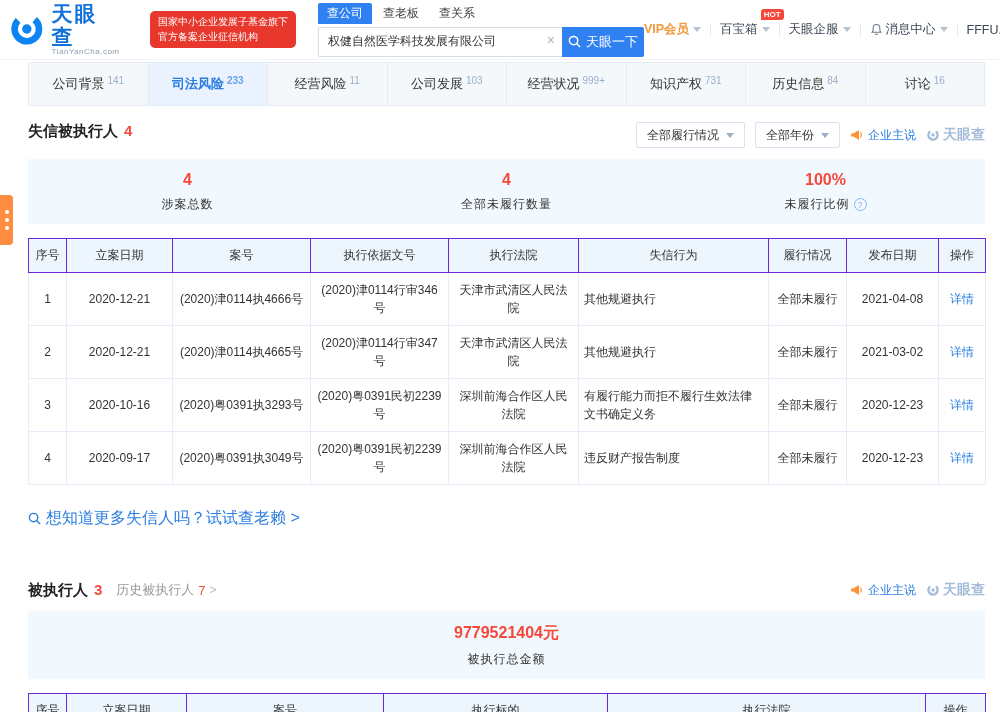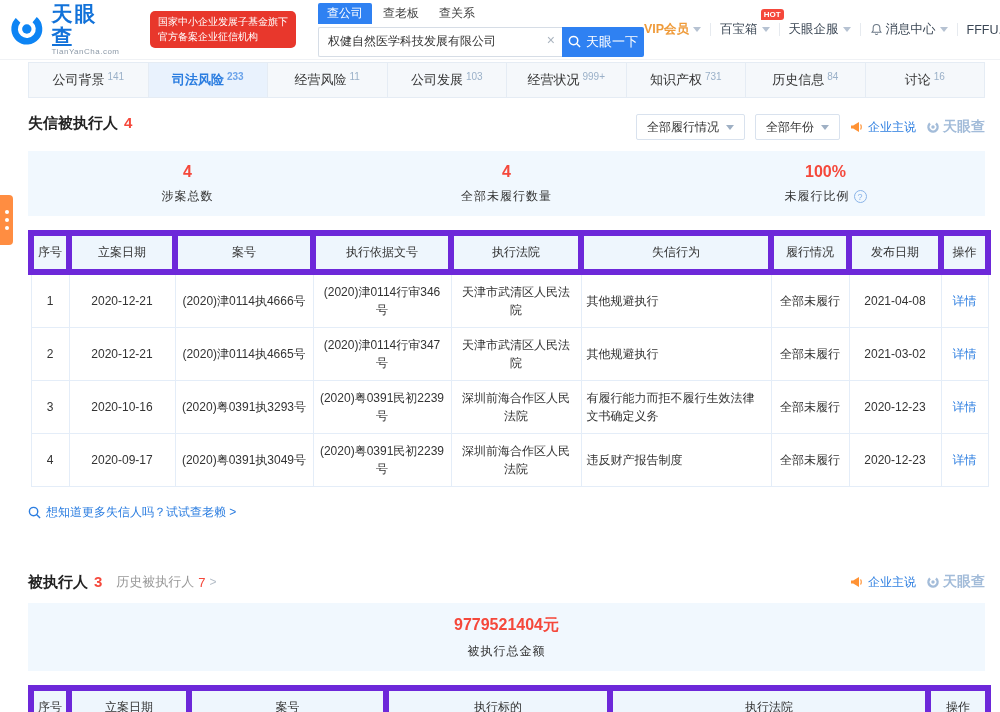--- a/index.html
+++ b/index.html
@@ -25,45 +25,45 @@
   .sclear { position:absolute; right:7px; top:6px; color:#aab4bf; font-size:14px; cursor:pointer; line-height:1; }
   .sbtn { width:82px; height:30px; background:#2f81f2; color:#fff; border:none; border-radius:0 2px 2px 0; font-size:13px; display:flex; align-items:center; justify-content:center; gap:5px; cursor:pointer; font-family:inherit; }
   .hnav { margin-left:auto; display:flex; align-items:center; font-size:12.5px; color:#3a4654; white-space:nowrap; }
   .hnav-item { display:flex; align-items:center; cursor:pointer; position:relative; }
   .hnav-item.vip { color:#ef9b3a; font-weight:bold; }
   .sep { width:1px; height:13px; background:#e6eaef; margin:0 9px; }
   .caret { width:0; height:0; border:4px solid transparent; border-top:5px solid #b6c2d2; margin-left:4px; margin-top:4px; display:inline-block; }
   .hot { position:absolute; top:-12px; right:-14px; background:#f5483b; color:#fff; font-size:8px; padding:1px 3px; border-radius:3px 3px 3px 0; font-weight:bold; }
   
   .content { margin:2px 15px 0 28px; }
-  .tabsbar { display:flex; border:1px solid #e5ecf4; background:#f5f8fb; height:36px; }
+  .tabsbar { display:flex; border:1px solid #e5ecf4; background:#f5f8fb; height:44px; }
   .tab { flex:1; display:flex; align-items:center; justify-content:center; font-size:13px; color:#333; border-right:1px solid #e5ecf4; cursor:pointer; }
   .tab:last-child { border-right:none; }
   .tab .cnt { font-size:10px; color:#9ab0c8; margin-left:3px; transform:translateY(-4px); }
   .tab.active { background:#e9f2fd; color:#2b7de0; font-weight:bold; }
   .tab.active .cnt { color:#6ba3ea; }
   .sec-head { display:flex; align-items:flex-start; margin-top:16px; }
   .sec-title { font-size:15px; font-weight:bold; color:#222; }
   .sec-count { color:#f5483b; font-weight:bold; font-size:15px; margin-left:6px; }
   .sec-right { margin-left:auto; display:flex; align-items:center; gap:10px; }
   .filter-btn { border:1px solid #d9e2ee; background:#fff; height:26px; padding:0 10px; font-size:12px; color:#333; display:flex; align-items:center; border-radius:2px; cursor:pointer; }
   .filter-btn .caret { margin-left:7px; border-top-color:#9fb0c4; }
   .qiye { display:flex; align-items:center; gap:4px; color:#2b7de0; font-size:12px; cursor:pointer; }
   .wm { display:flex; align-items:center; gap:3px; color:#a3bcd9; font-size:14px; font-weight:bold; }
   .statbox { background:#f1f8fe; display:flex; padding:12px 0 11px; margin-top:11px; }
   .stat { flex:1; text-align:center; }
   .stat-v { color:#f5483b; font-weight:bold; font-size:16px; }
   .stat-l { font-size:12px; color:#333; margin-top:7px; letter-spacing:1px; display:flex; align-items:center; justify-content:center; gap:4px; }
   .help { width:13px; height:13px; border:1px solid #8ab4e8; color:#8ab4e8; border-radius:50%; font-size:9px; display:inline-flex; align-items:center; justify-content:center; letter-spacing:0; cursor:pointer; }
   table { width:100%; border-collapse:collapse; table-layout:fixed; font-size:12px; margin-top:14px; background:#fff; }
-  th { background:#eef6fd; border:6px solid #6d28d9; color:#333; font-weight:normal; padding:8px 4px; text-align:center; }
+  th { background:#eef6fd; border:1px solid #6d28d9; color:#333; font-weight:normal; padding:8px 4px; text-align:center; }
   td { border:1px solid #e4edf8; color:#333; padding:8px 5px; text-align:center; word-break:break-all; line-height:1.5; }
   td.link { color:#2b7de0; cursor:pointer; }
   .t1 td:nth-child(6) { text-align:left; }
-  .more-link { margin-top:17px; display:flex; align-items:center; gap:5px; color:#2b7de0; font-size:12px; cursor:pointer; }
+  .more-link { margin-top:23px; display:flex; align-items:center; gap:5px; color:#2b7de0; font-size:16px; cursor:pointer; }
   .section2 { margin-top:52px; }
   .hist-link { margin-left:14px; font-size:13px; color:#999; cursor:pointer; display:flex; align-items:center; gap:4px; }
   .hist-cnt { color:#f5483b; }
   .hist-arrow { color:#b5bec8; font-size:12px; }
   
   .side-badge { position:absolute; left:0; top:195px; width:13px; height:50px; background:#ff8d41; border-radius:0 4px 4px 0; display:flex; flex-direction:column; align-items:center; justify-content:center; gap:4px; cursor:pointer; }
   .side-badge i { width:4px; height:4px; background:#fff; border-radius:50%; }
 </style>
 </head>
 <body>

